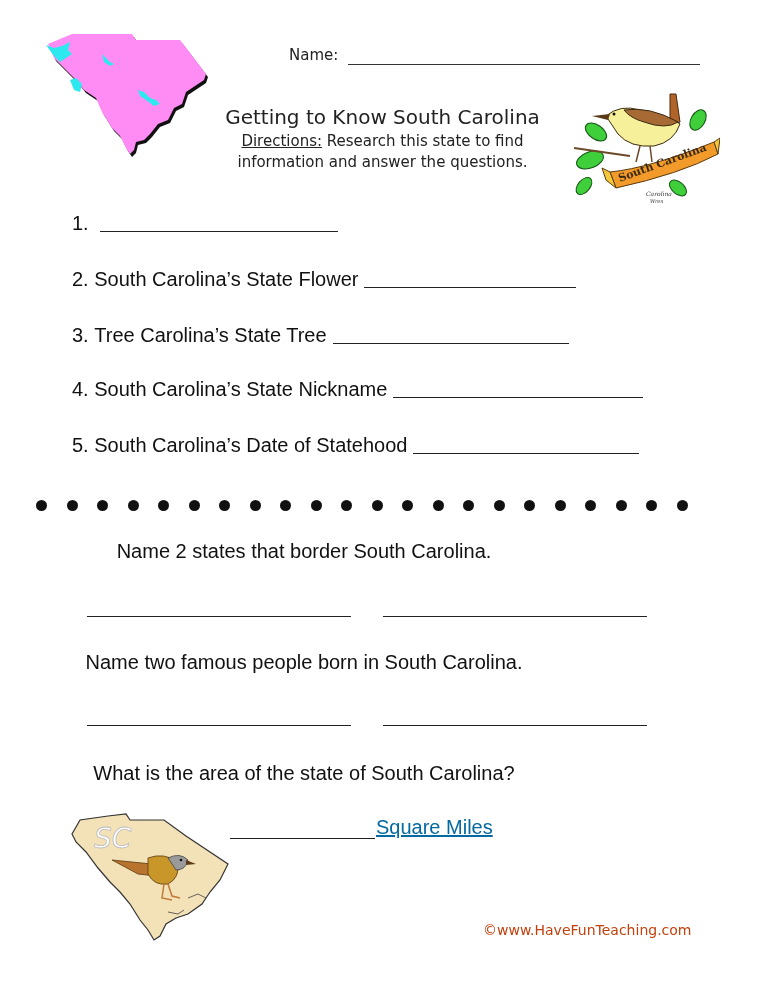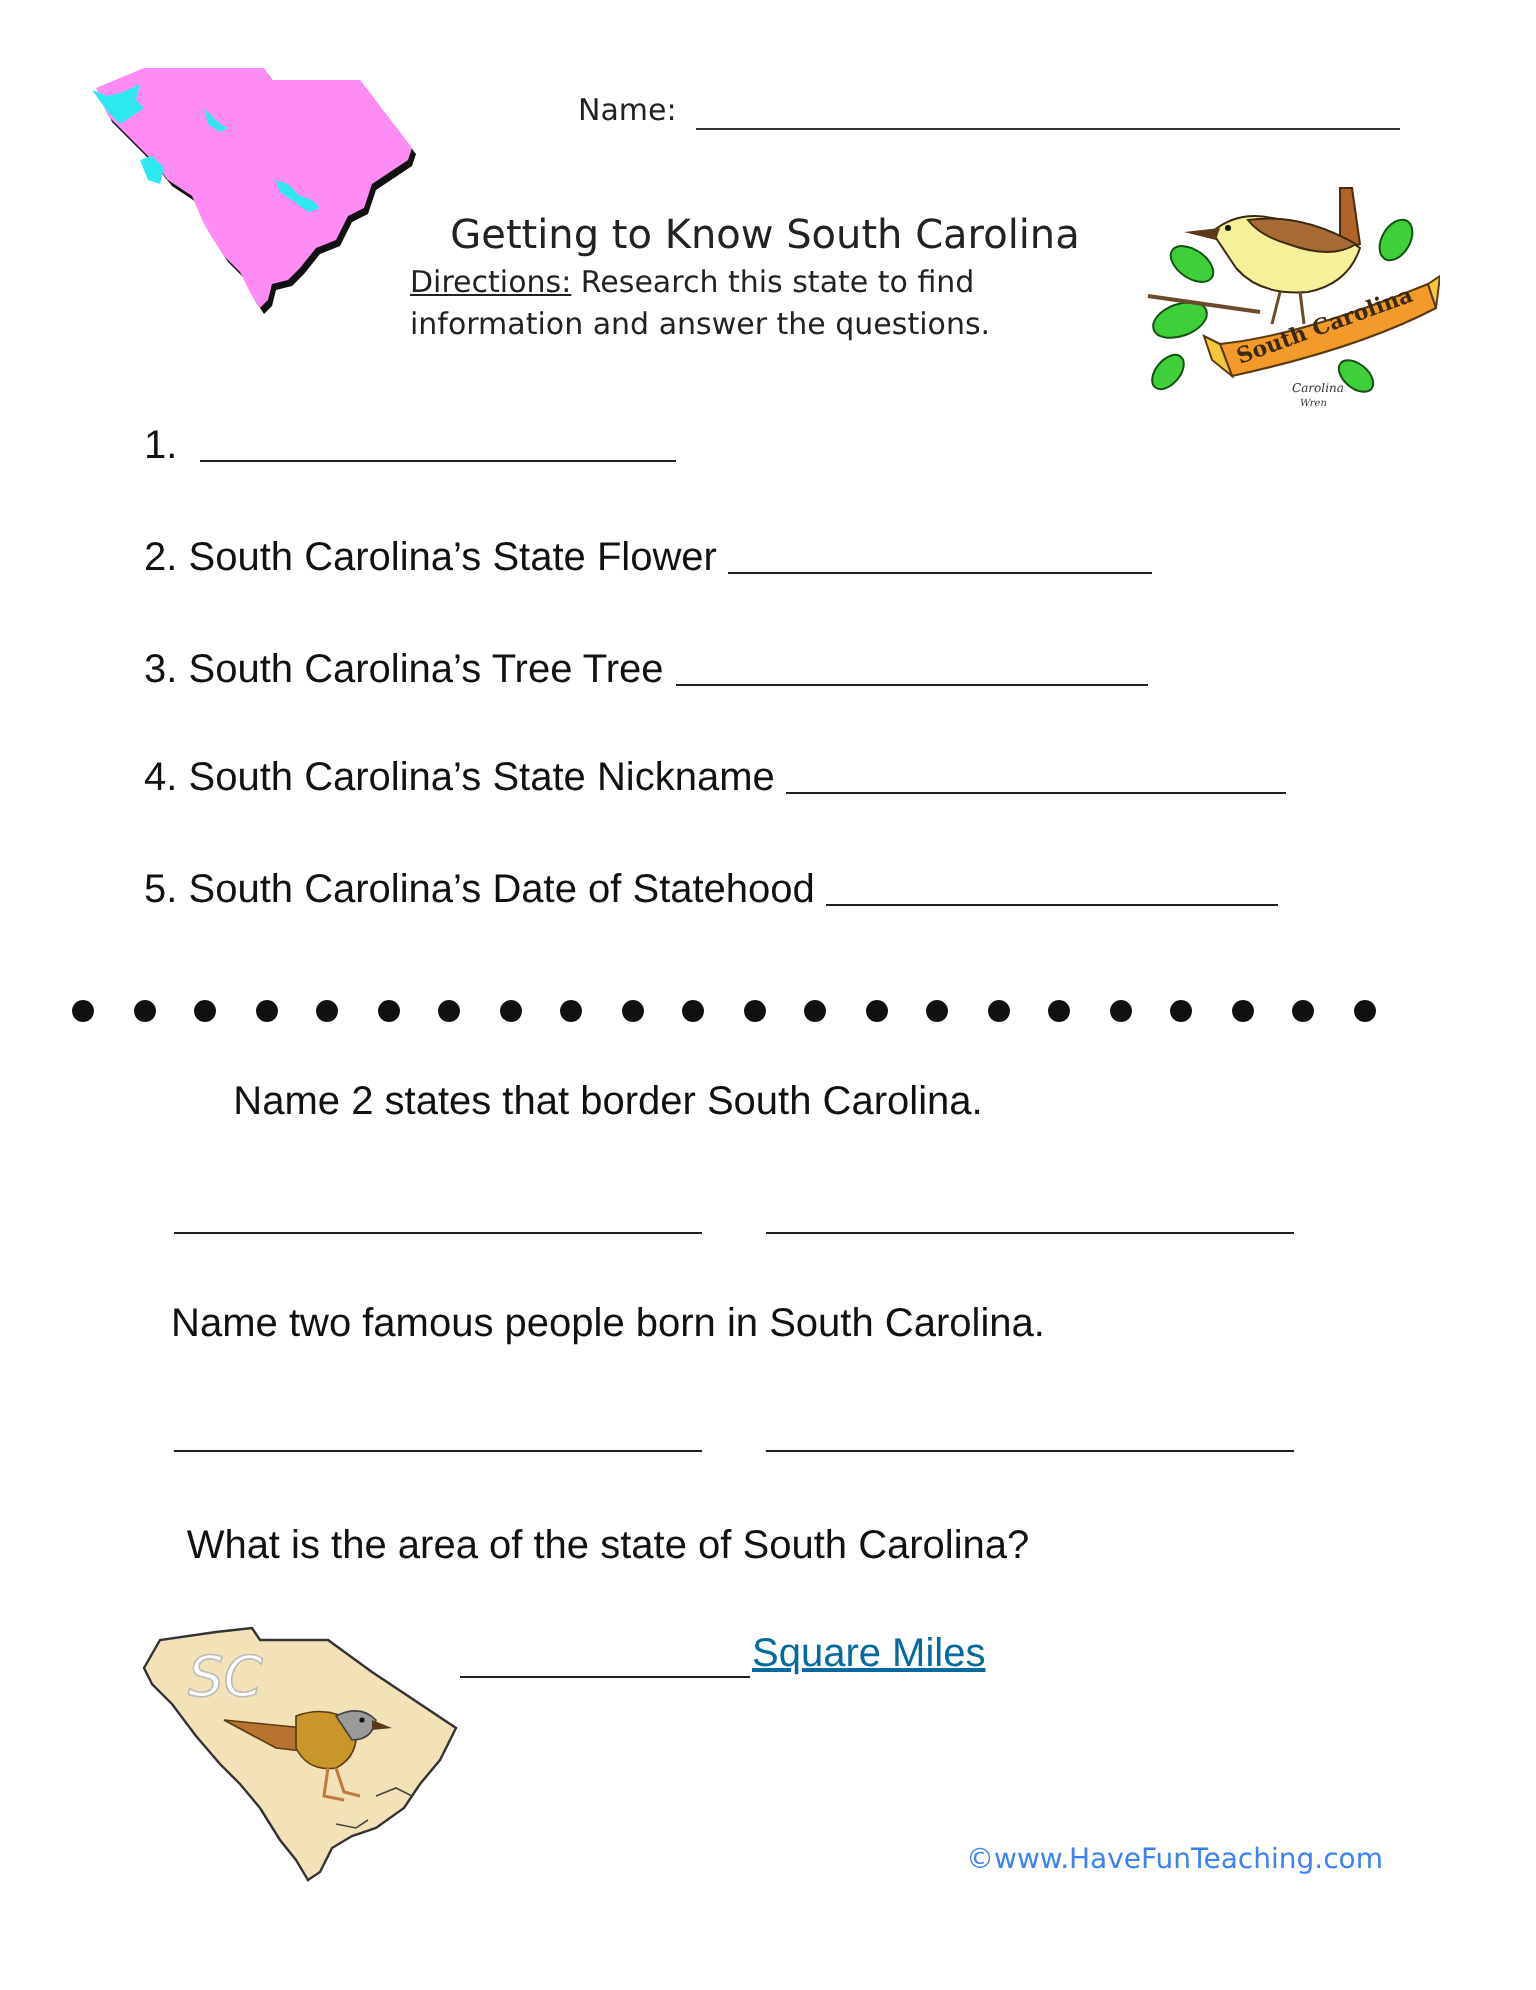--- a/index.html
+++ b/index.html
@@ -5,37 +5,37 @@
   html, body { margin: 0; padding: 0; background: #ffffff; }
   body { width: 768px; height: 995px; position: relative; overflow: hidden; color: #111; }
   .abs { position: absolute; }
   .sans-dv { font-family: "DejaVu Sans", sans-serif; }
   .sans-lib { font-family: "Liberation Sans", sans-serif; }
 
   #name-label { left: 289px; top: 46px; font-size: 15px; color: #222; }
   #name-line { left: 348px; top: 64px; width: 352px; border-bottom: 1.5px solid #333; }
 
   #title { left: 205px; top: 105px; width: 355px; text-align: center; font-size: 20px; color: #222; text-underline-offset: 2px; white-space: nowrap; }
-  #directions { left: 205px; top: 131px; width: 355px; font-size: 15px; line-height: 21px; color: #222; }
+  #directions { left: 205px; top: 131px; width: 355px; text-align: center; font-size: 15px; line-height: 21px; color: #222; }
   #directions .dlabel { text-decoration: underline; }
 
   .q { left: 72px; font-size: 20px; color: #111; white-space: nowrap; display: flex; align-items: baseline; }
   .q .blank { display: inline-block; border-bottom: 1.5px solid #222; height: 1px; margin-left: 6px; position: relative; top: 2px; }
 
   #dots { left: 36px; top: 500px; width: 652px; display: flex; justify-content: space-between; }
   #dots .dot { width: 11px; height: 11px; border-radius: 50%; background: #111; }
 
   .center-q { left: 0; width: 608px; text-align: center; font-size: 20px; color: #111; }
 
   .ans-line { border-bottom: 1.5px solid #222; height: 0; }
 
   #sqmi-blank { left: 230px; top: 838px; width: 145px; border-bottom: 1.5px solid #222; }
   #sqmi-label { left: 376px; top: 816px; font-size: 20px; text-decoration: underline; color: #0369a1; }
 
-  #copyright { left: 483px; top: 922px; font-size: 14px; color: #3b82f6; }
+  #copyright { left: 483px; top: 922px; font-size: 14px; color: #c2410c; }
 
   svg { display: block; }
 </style>
 </head>
 <body>
 
 <div class="abs" style="left:40px;top:30px;">
   <svg width="170" height="130" viewBox="0 0 170 130">
     <path d="M8,14 L32,4 L92,4 L96,10 L140,10 L166,44 L164,50 L146,62 L142,74 L134,78 L128,90 L118,94 L110,104 L104,110 L96,112 L94,120 L90,124 L86,118 L80,106 L72,98 L62,82 L56,68 L44,60 L36,50 L24,38 L14,28 Z" fill="#111" transform="translate(2,3)"></path>
     <path d="M8,14 L32,4 L92,4 L96,10 L140,10 L166,44 L164,50 L146,62 L142,74 L134,78 L128,90 L118,94 L110,104 L104,110 L96,112 L94,120 L90,124 L86,118 L80,106 L72,98 L62,82 L56,68 L44,60 L36,50 L24,38 L14,28 Z" fill="#ff8cf5"></path>
@@ -83,21 +83,21 @@
 
 <div class="abs q sans-lib" style="top:212px;">
   <span>1.</span>&nbsp;
   <span class="blank" style="width:238px;"></span>
 </div>
 <div class="abs q sans-lib" style="top:268px;">
   <span>2.</span>&nbsp;<span>South Carolina’s State Flower</span>
   <span class="blank" style="width:212px;"></span>
 </div>
 <div class="abs q sans-lib" style="top:324px;">
-  <span>3.</span>&nbsp;<span>South Carolina’s Tree Tree</span>
+  <span>3.</span>&nbsp;<span>Tree Carolina’s State Tree</span>
   <span class="blank" style="width:236px;"></span>
 </div>
 <div class="abs q sans-lib" style="top:378px;">
   <span>4.</span>&nbsp;<span>South Carolina’s State Nickname</span>
   <span class="blank" style="width:250px;"></span>
 </div>
 <div class="abs q sans-lib" style="top:434px;">
   <span>5.</span>&nbsp;<span>South Carolina’s Date of Statehood</span>
   <span class="blank" style="width:226px;"></span>
 </div>

